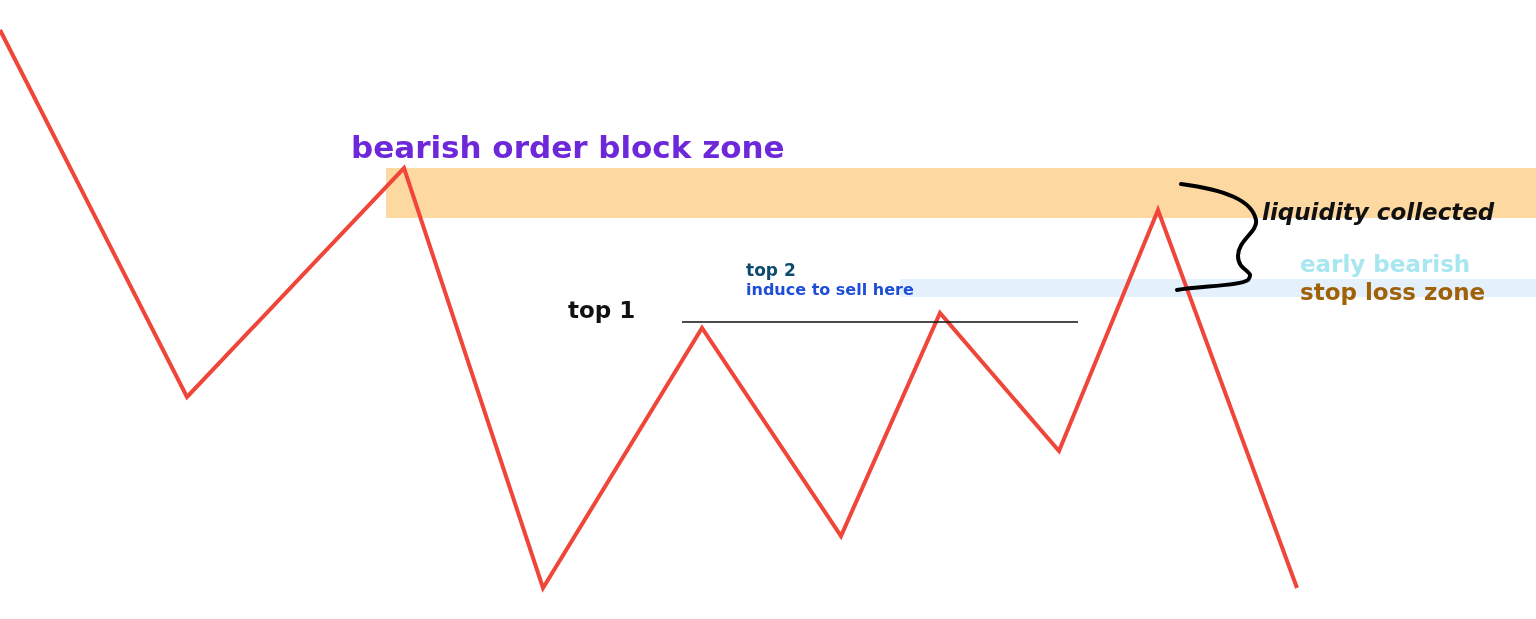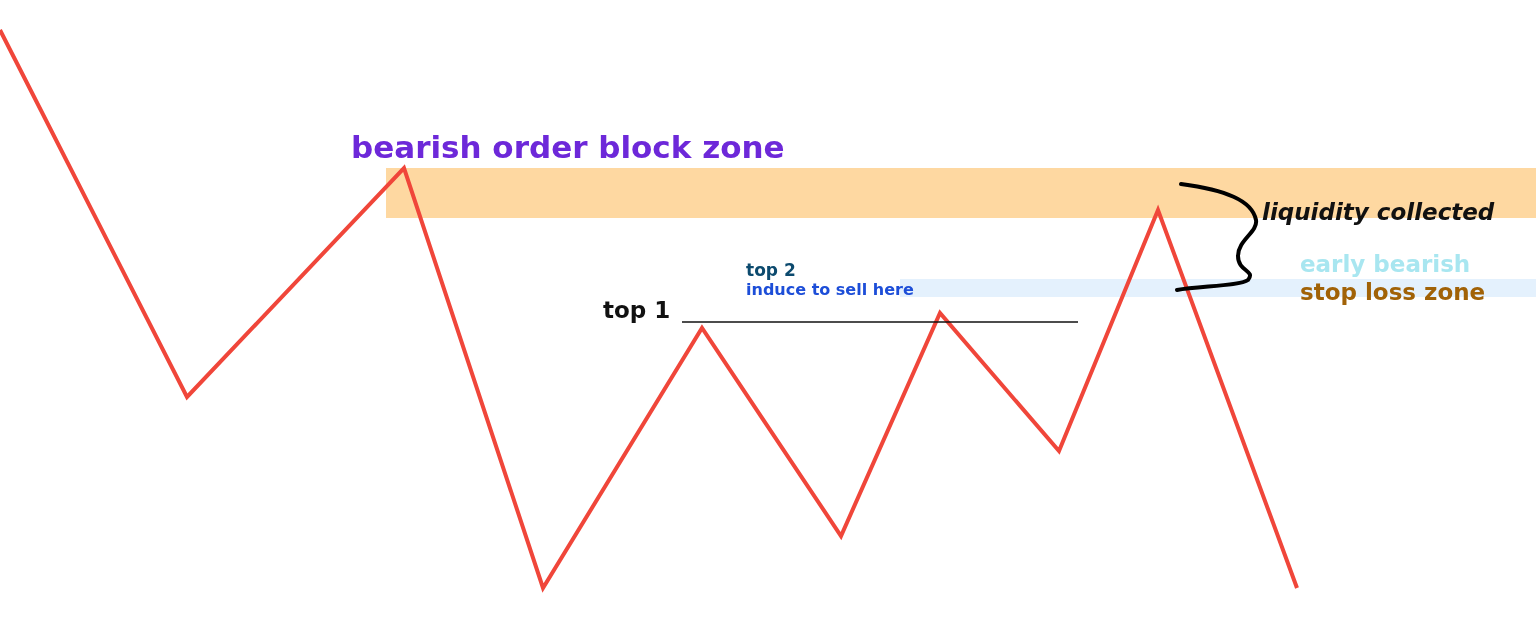--- a/index.html
+++ b/index.html
@@ -6,21 +6,21 @@
   body { width:1536px; height:619px; position:relative; overflow:hidden; font-family:"DejaVu Sans", sans-serif; }
   .zone { position:absolute; }
   #ob-zone { left:386px; top:168px; width:1150px; height:50px; background:#fed8a1; }
   #sl-zone { left:900px; top:279px; width:636px; height:18px; background:rgba(210,232,252,0.6); }
   svg.layer { position:absolute; left:0; top:0; }
   .lbl { position:absolute; font-weight:bold; white-space:nowrap; line-height:1.1; }
   #lbl-ob { left:351px; top:130px; font-size:31px; color:#6d28d9; }
   #lbl-liq { left:1262px; top:200px; font-size:23px; color:#111;font-style:italic; }
   #lbl-early { left:1300px; top:252px; font-size:23px; color:#a8e6f0; }
   #lbl-stop { left:1300px; top:280px; font-size:23px; color:#a16207; }
-  #lbl-top1 { left:568px; top:298px; font-size:23px; color:#111;margin-left:35px; }
+  #lbl-top1 { left:568px; top:298px; font-size:23px; color:#111; }
   #lbl-top2 { left:746px; top:253px; font-size:17px; color:#0c4a6e;margin-top:8px; }
   #lbl-induce { left:746px; top:281px; font-size:16px; color:#1d4ed8; }
 </style>
 </head>
 <body>
 
 <div class="zone" id="ob-zone"></div>
 <div class="zone" id="sl-zone"></div>
 
 <svg class="layer" width="1536" height="619" viewBox="0 0 1536 619">

